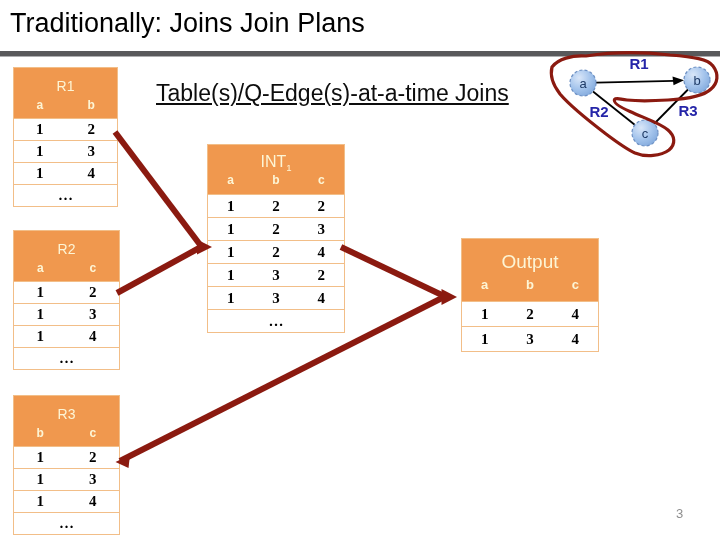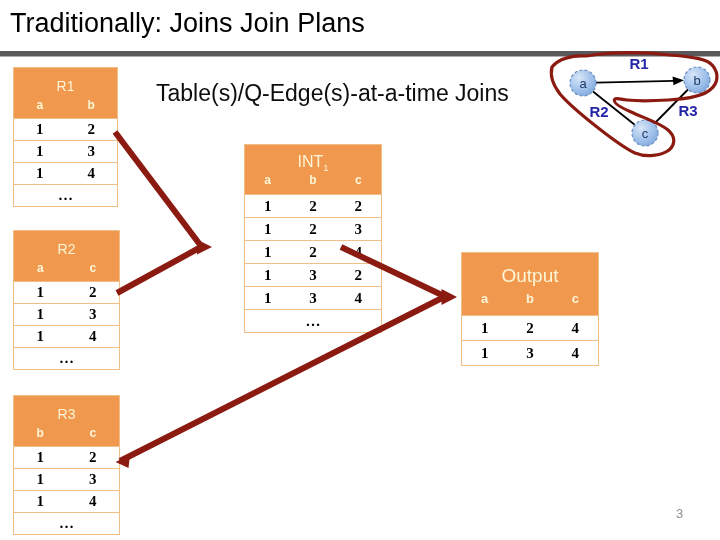--- a/index.html
+++ b/index.html
@@ -1,21 +1,21 @@
 <!DOCTYPE html>
 <html style="--orange: #F0984E; --border: #F2BE88; --cream: #FDF5D5; --graybar: #59595B;"><head>
 <meta charset="utf-8">
 <style>
   html,body{margin:0;padding:0;background:#fff;}
   .slide{position:relative;width:720px;height:540px;background:#ffffff;overflow:hidden;
          font-family:"Liberation Sans",sans-serif;}
   .slide-title{position:absolute;left:10px;top:8px;font-size:27px;color:#000;}
   .divider{position:absolute;left:0;top:51px;width:720px;height:5px;
            background:var(--graybar,#59595B);border-bottom:1px solid #AEAEB0;}
-  .subtitle{position:absolute;left:156px;top:80px;font-size:23px;color:#0d0d0d;white-space:nowrap;}
+  .subtitle{position:absolute;left:156px;top:80px;font-size:23px;color:#0d0d0d;white-space:nowrap;text-decoration:underline;}
   .page-num{position:absolute;left:676px;top:506px;font-size:13px;color:#8F8F8F;}
 
   .dtable{position:absolute;border:1px solid var(--border,#F2BE88);background:#fff;}
   .t-title{background:var(--orange,#F0984E);color:var(--cream,#FDF5D5);text-align:center;
            white-space:nowrap;}
   .t-title sub{font-size:0.6em;}
   .t-row{display:grid;text-align:center;}
   .t-cols{background:var(--orange,#F0984E);color:var(--cream,#FDF5D5);font-weight:bold;}
   .t-data{font-family:"Liberation Serif",serif;font-weight:bold;font-size:15px;color:#000;
           border-top:1px solid var(--border,#F2BE88);background:#fff;}
@@ -94,21 +94,21 @@
       <div class="t-row t-data" style="grid-template-columns: repeat(2, 1fr);">
         <div>1</div>
         <div>3</div>
       </div>
       <div class="t-row t-data" style="grid-template-columns: repeat(2, 1fr);">
         <div>1</div>
         <div>4</div>
       </div>
       <div class="t-row t-data t-ellipsis">…</div>
     </div>
-  <div class="dtable tv-int" id="t-int1" style="left:207px;top:144px;width:136px;margin-left:37px;">
+  <div class="dtable tv-int" id="t-int1" style="left:207px;top:144px;width:136px;">
       <div class="t-title">INT<sub>1</sub></div>
       <div class="t-row t-cols" style="grid-template-columns: repeat(3, 1fr);">
         <div>a</div>
         <div>b</div>
         <div>c</div>
       </div>
       <div class="t-row t-data" style="grid-template-columns: repeat(3, 1fr);">
         <div>1</div>
         <div>2</div>
         <div>2</div>
@@ -128,21 +128,21 @@
         <div>3</div>
         <div>2</div>
       </div>
       <div class="t-row t-data" style="grid-template-columns: repeat(3, 1fr);">
         <div>1</div>
         <div>3</div>
         <div>4</div>
       </div>
       <div class="t-row t-data t-ellipsis">…</div>
     </div>
-  <div class="dtable tv-out" id="t-output" style="left:461px;top:238px;width:136px;margin-top:14px;">
+  <div class="dtable tv-out" id="t-output" style="left:461px;top:238px;width:136px;">
       <div class="t-title">Output</div>
       <div class="t-row t-cols" style="grid-template-columns: repeat(3, 1fr);">
         <div>a</div>
         <div>b</div>
         <div>c</div>
       </div>
       <div class="t-row t-data" style="grid-template-columns: repeat(3, 1fr);">
         <div>1</div>
         <div>2</div>
         <div>4</div>

